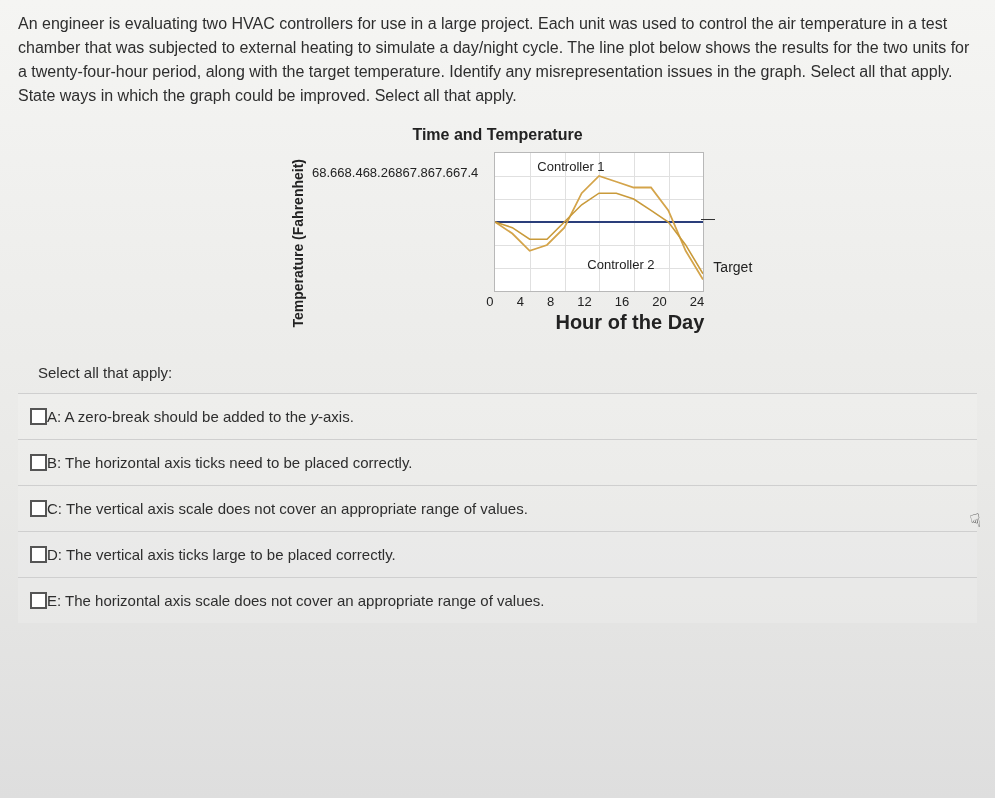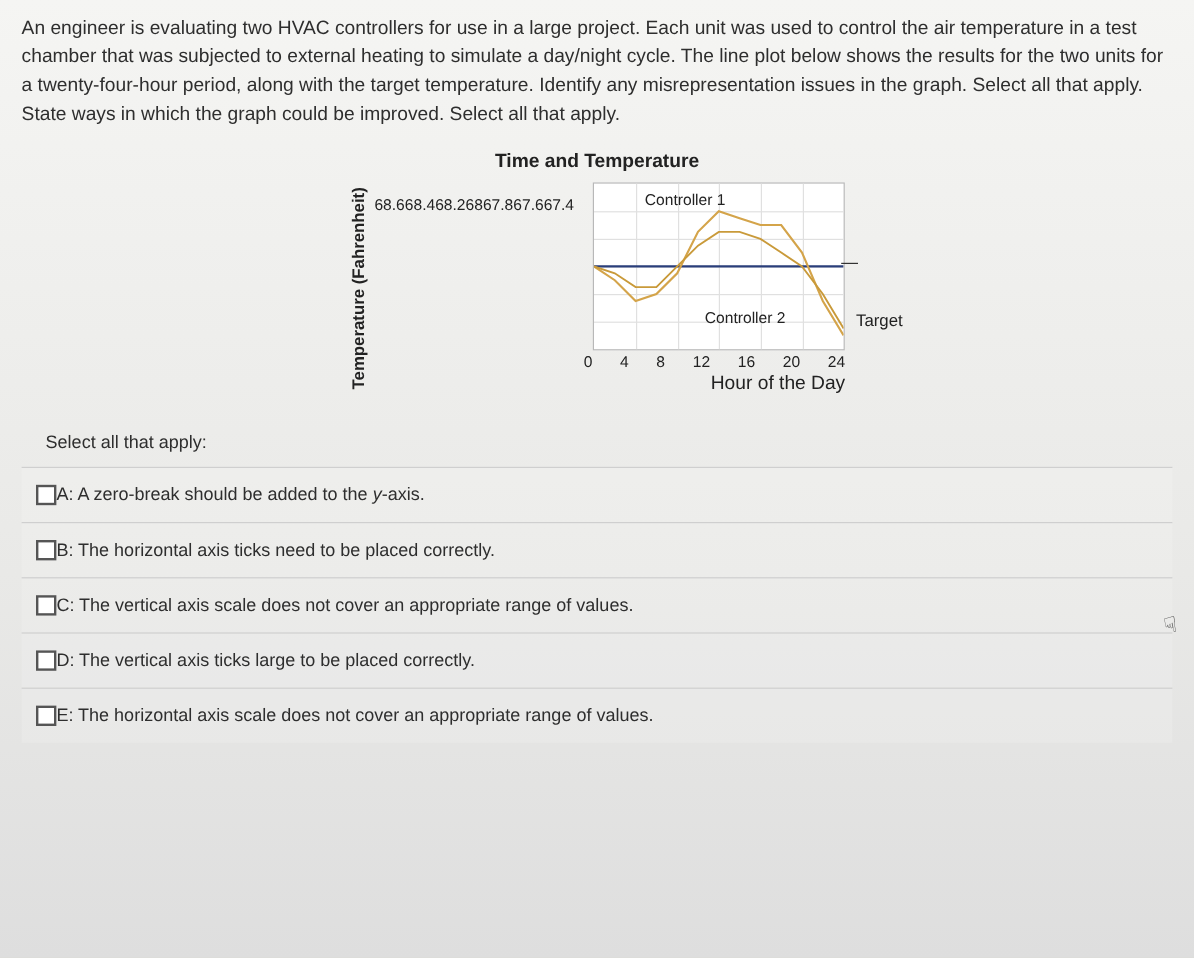--- a/index.html
+++ b/index.html
@@ -71,21 +71,21 @@
   .target-lbl { left: 218px; top: 58px; font-size: 14px; margin-top: 48px; }
   .target-arrow { position: absolute; left: 206px; top: 66px; width: 14px; height: 1px; background: #333; }
   .xticks {
     display: flex;
     justify-content: space-between;
     width: 218px;
     font-size: 13px;
     color: #222;
     margin-top: 2px;
   }
-  .xlabel { font-size: 16px; font-weight: normal; color: #222; margin-top: 2px; }
+  .xlabel { font-size: 20px; font-weight: bold; color: #222; margin-top: 2px; }
   .prompt {
     font-size: 15px;
     color: #2e2e2e;
     margin: 14px 0 12px 20px;
   }
   .option {
     display: flex;
     align-items: center;
     padding: 14px 12px;
     border-top: 1px solid #cfcfcf;

